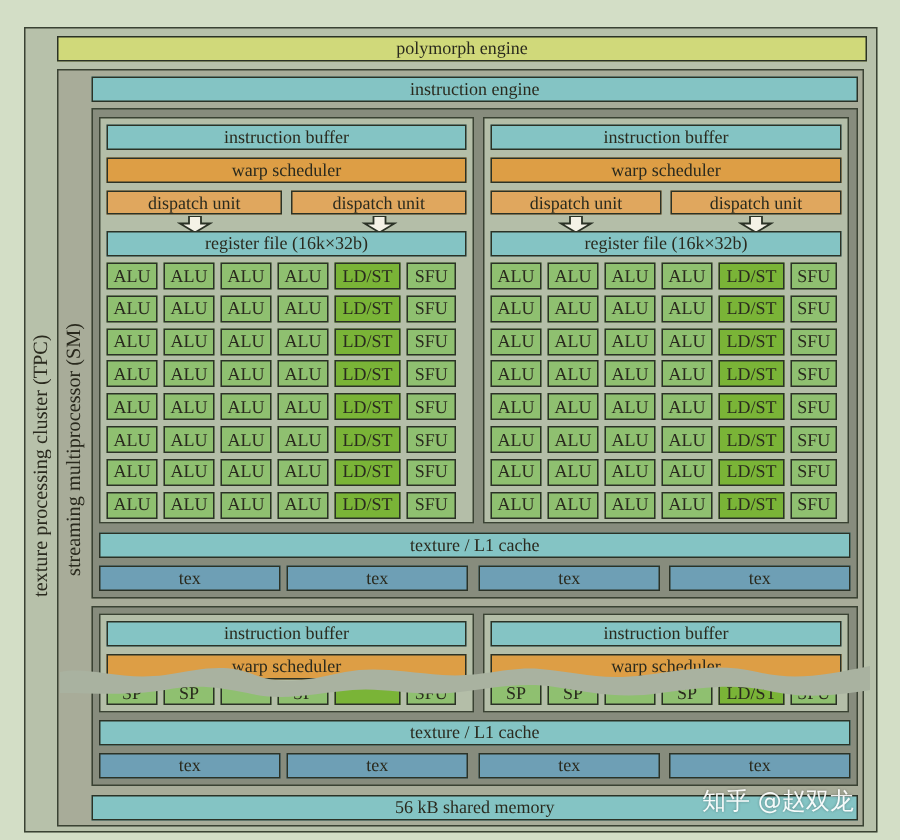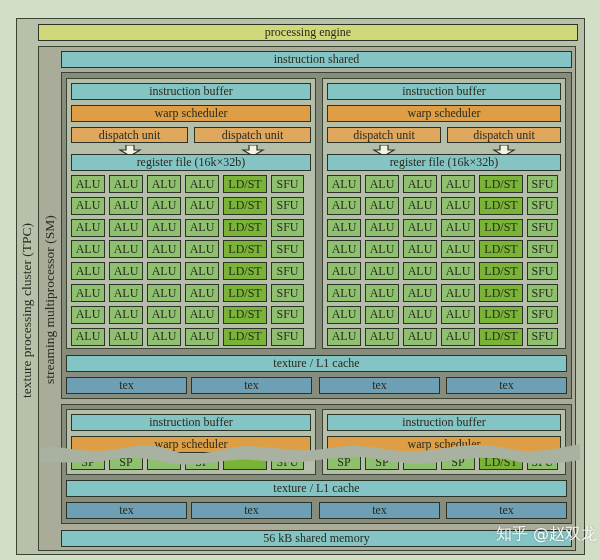--- a/index.html
+++ b/index.html
@@ -26,26 +26,26 @@
   .watermark { color:#ffffff; font-family:"DejaVu Sans",sans-serif; font-size:16px; opacity:0.92;
                text-shadow:0 0 2px rgba(0,0,0,0.35); }
   svg.tear { position:absolute; left:40px; top:440px; }
 </style>
 </head>
 <body>
 
 <div class="abs tpc"></div>
 <div class="abs vlabel" style="left:16px; top:180px; width:22px; height:260px;">texture processing cluster (TPC)</div>
 
-<div class="abs box poly">processing engine</div>
+<div class="abs box poly">polymorph engine</div>
 
 <div class="abs sm"></div>
 <div class="abs vlabel" style="left:39px; top:165px; width:21px; height:270px;">streaming multiprocessor (SM)</div>
 
-<div class="abs box icache">instruction shared</div>
+<div class="abs box icache">instruction engine</div>
 
 <div class="abs group" style="left:61px; top:72px; width:511px; height:327px;"></div>
 
 <div id="upper-cores">
     <div class="abs core" style="left:66px;top:78px;width:250px;height:271px;"></div>
     <div class="abs box teal" style="left:71px;top:83px;width:240px;height:17px;">instruction buffer</div>
     <div class="abs box orange" style="left:71px;top:105px;width:240px;height:17px;">warp scheduler</div>
     <div class="abs box dispatch" style="left:71px;top:127px;width:117px;height:16px;">dispatch unit</div>
     <div class="abs" style="left:117.5px;top:143px;width:24px;height:12px;"><svg width="24" height="12" viewBox="0 0 24 12">
         <path d="M8,0 L16,0 L16,5 L22,5 L12,11 L2,5 L8,5 Z" fill="#f4f2e6" stroke="#2b3226" stroke-width="1.2"></path>
@@ -200,13 +200,13 @@
     <div class="abs box tex" style="left:191px;top:502px;width:121px;height:17px;">tex</div>
     <div class="abs box tex" style="left:319px;top:502px;width:121px;height:17px;">tex</div>
     <div class="abs box tex" style="left:446px;top:502px;width:121px;height:17px;">tex</div>
   </div>
 
 <div class="abs box teal" style="left:61px; top:530px; width:511px; height:17px;">56 kB shared memory</div>
 
 <svg class="tear" width="540" height="30" viewBox="0 0 540 30">
   <path d="M0,8 C20,4 40,14 70,10 C95,6 110,2 130,10 C150,18 170,12 190,8 C210,4 230,8 255,10 C280,12 300,4 320,6 C345,8 360,14 390,10 C420,6 440,2 465,8 C490,14 510,10 540,4 L540,20 C515,24 495,26 470,20 C450,16 430,18 400,22 C375,26 355,22 330,18 C305,14 285,20 260,22 C235,24 215,18 195,20 C170,22 150,28 125,22 C105,18 90,16 70,20 C45,24 25,22 0,22 Z" fill="#a9b2a0"></path>
 </svg>
-<div class="abs watermark" style="left:496px; top:524px;">知乎 @赵双龙</div>
+<div class="abs watermark" style="left:468px; top:524px;">知乎 @赵双龙</div>
 
 </body></html>

